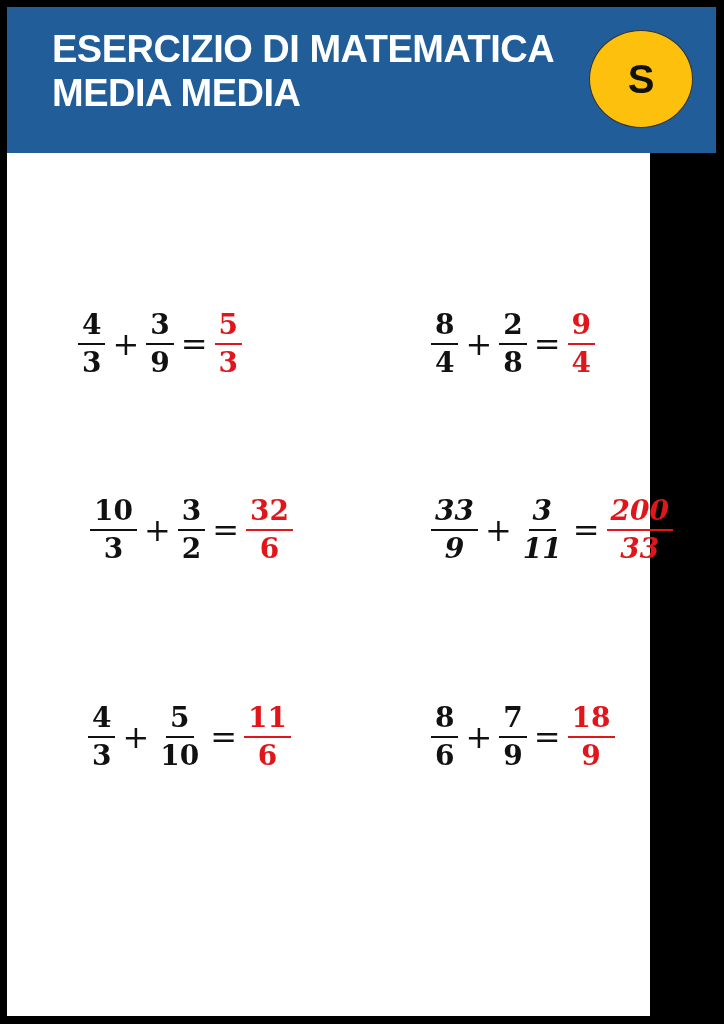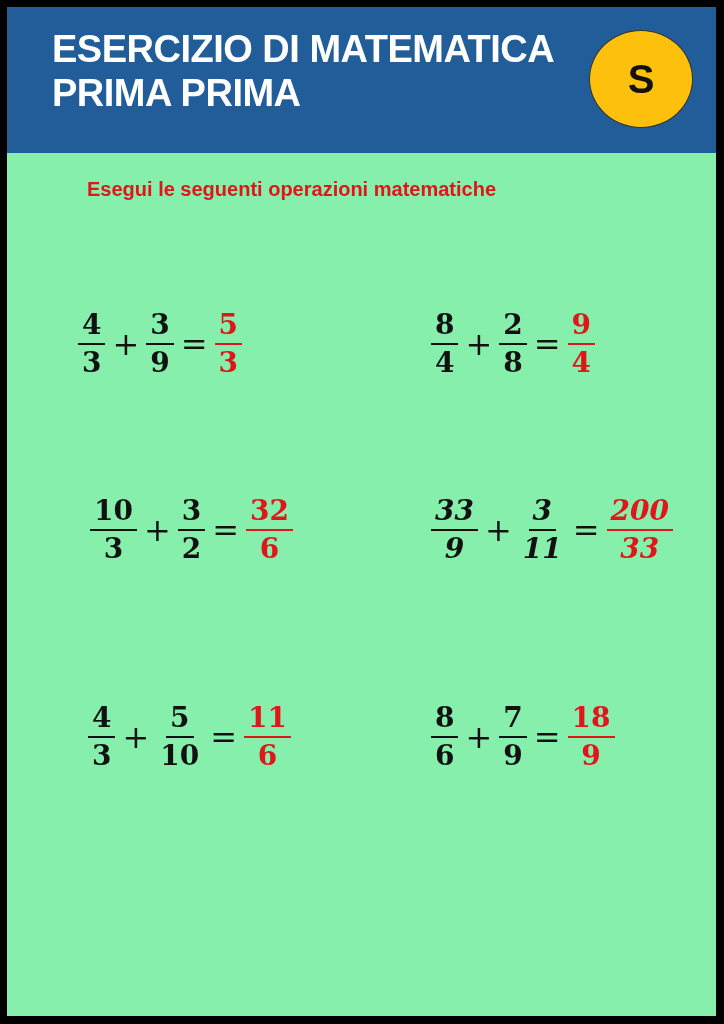--- a/index.html
+++ b/index.html
@@ -1,42 +1,41 @@
 <!DOCTYPE html>
 <html><head>
 <meta charset="utf-8">
 <style>
   html,body{margin:0;padding:0;}
   body{width:724px;height:1024px;background:#000;position:relative;overflow:hidden;}
-  .page{position:absolute;left:7px;top:7px;width:709px;height:1009px;background:#86efac;}
+  .page{position:absolute;left:7px;top:7px;width:643px;height:1009px;background:#ffffff;}
   .header{position:absolute;left:0;top:0;width:709px;height:146px;background:#215e99;}
   .title{position:absolute;left:45px;top:20px;color:#fff;font-family:"Liberation Sans",sans-serif;font-weight:bold;font-size:38px;line-height:44px;letter-spacing:-0.5px;}
   .badge{position:absolute;left:582px;top:23px;width:104px;height:98px;border-radius:50%;background:#fcc00d;border:1.5px solid #333;box-sizing:border-box;display:flex;align-items:center;justify-content:center;font-family:"Liberation Sans",sans-serif;font-weight:bold;font-size:40px;color:#111;}
   .instr{position:absolute;left:80px;top:168px;color:#e0161b;font-family:"Liberation Sans",sans-serif;font-weight:bold;font-size:20px;line-height:29px;}
   .eq{position:absolute;display:flex;align-items:center;font-family:"DejaVu Serif",serif;font-weight:bold;font-size:28px;color:#111;}
   .frac{display:inline-flex;flex-direction:column;align-items:center;margin:0 3px;}
   .frac .num{padding:0 4px 3px 4px;border-bottom:2.5px solid currentColor;line-height:30px;}
   .frac .den{padding:3px 4px 0 4px;line-height:30px;}
   .op{margin:0 4px;font-weight:normal;font-size:32px;}
   .ans{color:#e0161b;}
 </style>
 </head>
 <body>
 
 <div class="page">
   <div class="header">
     <div class="title">
       <div>ESERCIZIO DI MATEMATICA</div>
-      <div>PRIMA PRIMA</div>
+      <div>MEDIA MEDIA</div>
     </div>
     <div class="badge">S</div>
   </div>
 
   <div class="instr">
-    <div>Esegui le seguenti operazioni matematiche</div>
   </div>
 
   <div class="eq" style="left:68px;top:303px;">
     <span class="frac">
         <span class="num">4</span>
         <span class="den">3</span>
       </span>
     <span class="op">+</span>
     <span class="frac">
         <span class="num">3</span>

